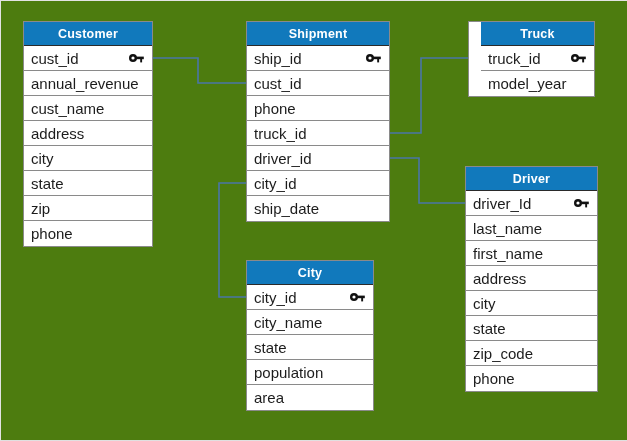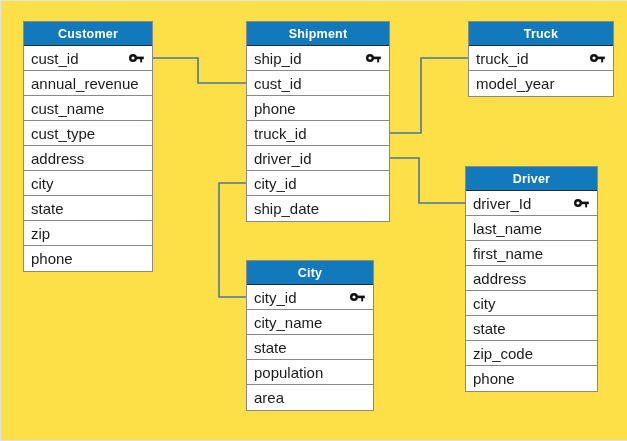--- a/index.html
+++ b/index.html
@@ -12,21 +12,21 @@
     height: 441px;
     background: #ffffff;
     font-family: "Liberation Sans", sans-serif;
     overflow: hidden;
   }
 
   #canvas {
     position: relative;
     width: 627px;
     height: 441px;
-    background: #fde047;
+    background: #4d7c0f;
     box-sizing: border-box;
     border-top: 1px solid #e3e3e3;
     border-left: 1px solid #e3e3e3;
     border-bottom: 1px solid #e0e0e0;
   }
 
   
   #connectors {
     position: absolute;
     left: 0;
@@ -107,21 +107,20 @@
       <div class="attr-row" style="border-bottom-color: rgb(138, 138, 138);"><span class="attr-name">cust_id</span><span class="key-icon">
           <svg viewBox="0 0 15 10" width="15" height="10" aria-hidden="true">
             <circle cx="4" cy="5" r="4" fill="#111111"></circle>
             <circle cx="4" cy="5" r="1.6" fill="#ffffff"></circle>
             <rect x="6.6" y="3.6" width="8.2" height="2.6" fill="#111111"></rect>
             <rect x="11.2" y="6.0" width="1.9" height="3.4" fill="#111111"></rect>
           </svg>
         </span></div>
       <div class="attr-row" style="border-bottom-color: rgb(138, 138, 138);"><span class="attr-name">annual_revenue</span></div>
       <div class="attr-row" style="border-bottom-color: rgb(138, 138, 138);"><span class="attr-name">cust_name</span></div>
-      <div class="attr-row" style="border-bottom-color: rgb(138, 138, 138);"><span class="attr-name">cust_type</span></div>
       <div class="attr-row" style="border-bottom-color: rgb(138, 138, 138);"><span class="attr-name">address</span></div>
       <div class="attr-row" style="border-bottom-color: rgb(138, 138, 138);"><span class="attr-name">city</span></div>
       <div class="attr-row" style="border-bottom-color: rgb(138, 138, 138);"><span class="attr-name">state</span></div>
       <div class="attr-row" style="border-bottom-color: rgb(138, 138, 138);"><span class="attr-name">zip</span></div>
       <div class="attr-row" style="border-bottom-color: rgb(138, 138, 138);"><span class="attr-name">phone</span></div>
     </div>
     <div class="entity" style="left: 245px; top: 20px; width: 144px; border-color: rgb(138, 138, 138);">
       <div class="entity-header" style="background: rgb(17, 121, 188); color: rgb(255, 255, 255);">Shipment</div>
       <div class="attr-row" style="border-bottom-color: rgb(138, 138, 138);"><span class="attr-name">ship_id</span><span class="key-icon">
           <svg viewBox="0 0 15 10" width="15" height="10" aria-hidden="true">
@@ -131,21 +130,21 @@
             <rect x="11.2" y="6.0" width="1.9" height="3.4" fill="#111111"></rect>
           </svg>
         </span></div>
       <div class="attr-row" style="border-bottom-color: rgb(138, 138, 138);"><span class="attr-name">cust_id</span></div>
       <div class="attr-row" style="border-bottom-color: rgb(138, 138, 138);"><span class="attr-name">phone</span></div>
       <div class="attr-row" style="border-bottom-color: rgb(138, 138, 138);"><span class="attr-name">truck_id</span></div>
       <div class="attr-row" style="border-bottom-color: rgb(138, 138, 138);"><span class="attr-name">driver_id</span></div>
       <div class="attr-row" style="border-bottom-color: rgb(138, 138, 138);"><span class="attr-name">city_id</span></div>
       <div class="attr-row" style="border-bottom-color: rgb(138, 138, 138);"><span class="attr-name">ship_date</span></div>
     </div>
-    <div class="entity" style="left: 467px; top: 20px; width: 146px; border-color: rgb(138, 138, 138);">
+    <div class="entity" style="left: 467px; top: 20px; width: 127px; border-color: rgb(138, 138, 138); padding-left: 12px;">
       <div class="entity-header" style="background: rgb(17, 121, 188); color: rgb(255, 255, 255);">Truck</div>
       <div class="attr-row" style="border-bottom-color: rgb(138, 138, 138);"><span class="attr-name">truck_id</span><span class="key-icon">
           <svg viewBox="0 0 15 10" width="15" height="10" aria-hidden="true">
             <circle cx="4" cy="5" r="4" fill="#111111"></circle>
             <circle cx="4" cy="5" r="1.6" fill="#ffffff"></circle>
             <rect x="6.6" y="3.6" width="8.2" height="2.6" fill="#111111"></rect>
             <rect x="11.2" y="6.0" width="1.9" height="3.4" fill="#111111"></rect>
           </svg>
         </span></div>
       <div class="attr-row" style="border-bottom-color: rgb(138, 138, 138);"><span class="attr-name">model_year</span></div>

